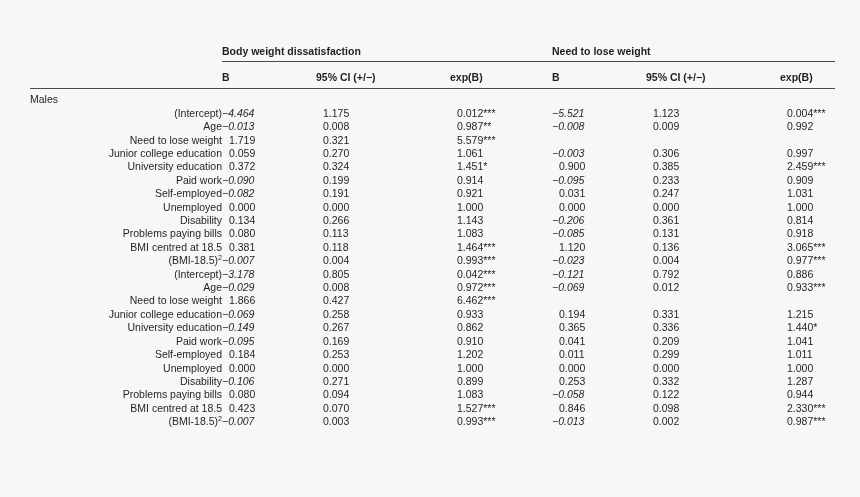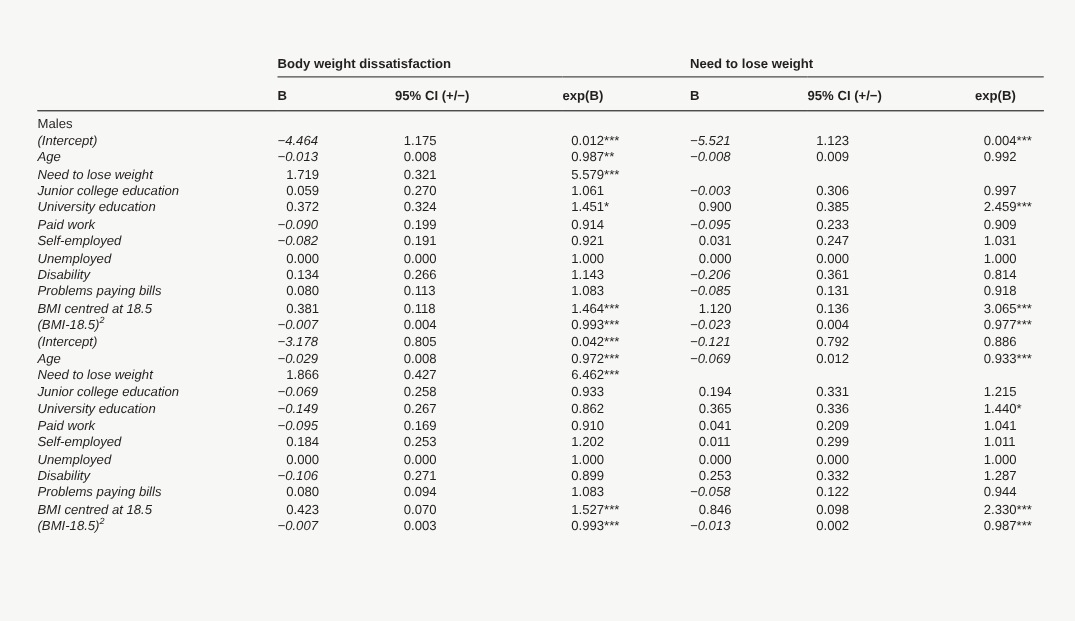--- a/index.html
+++ b/index.html
@@ -85,23 +85,22 @@
     font-size: 10.5px;
   }
   tr.section-row td.sec-label {
     padding-top: 2px;
   }
   tr.first-body td {
     padding-top: 4px;
   }
 
   td.lbl {
-    text-align: left;
+    text-align: right;
     padding-left: 13px;
-    font-style: italic;
   }
   td.sec-label {
     text-align: left;
     padding-left: 0;
   }
 
   
   td.num {
     text-align: left;
     font-variant-numeric: tabular-nums;

